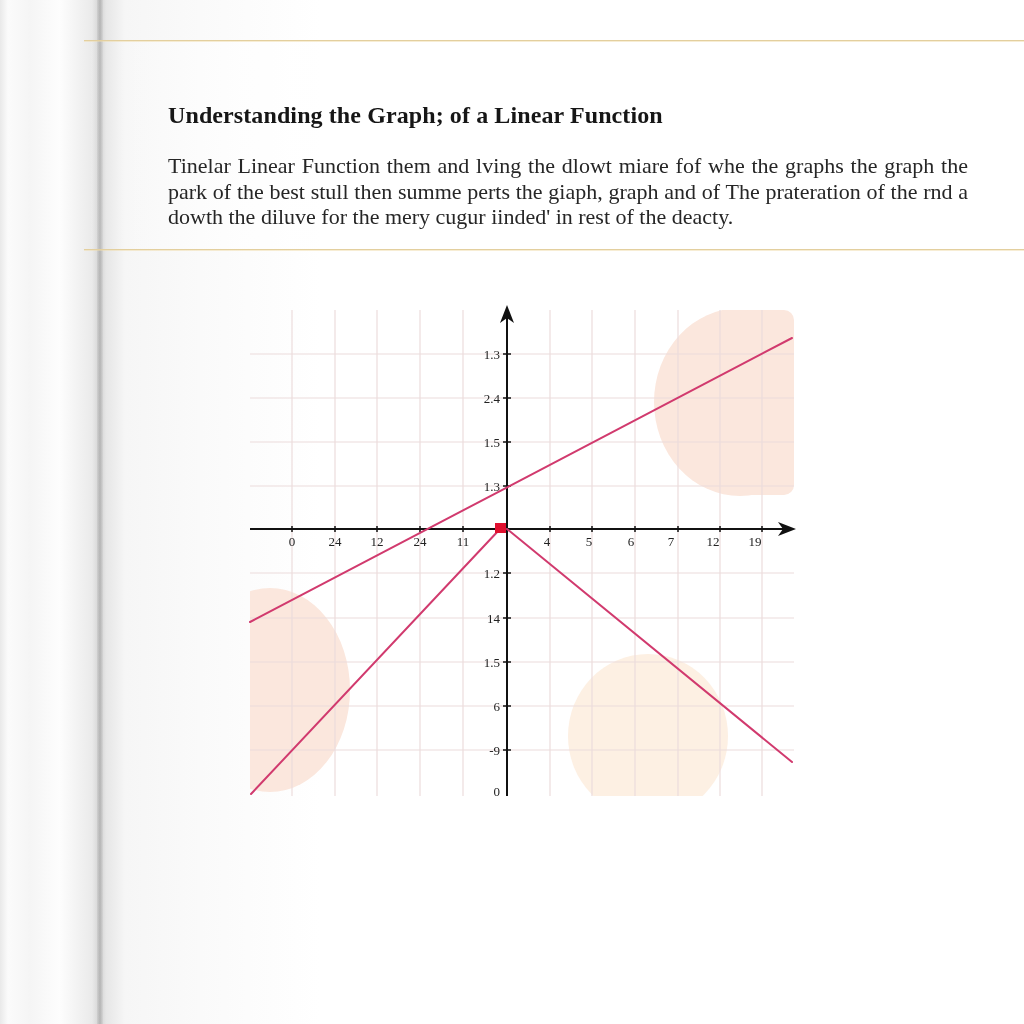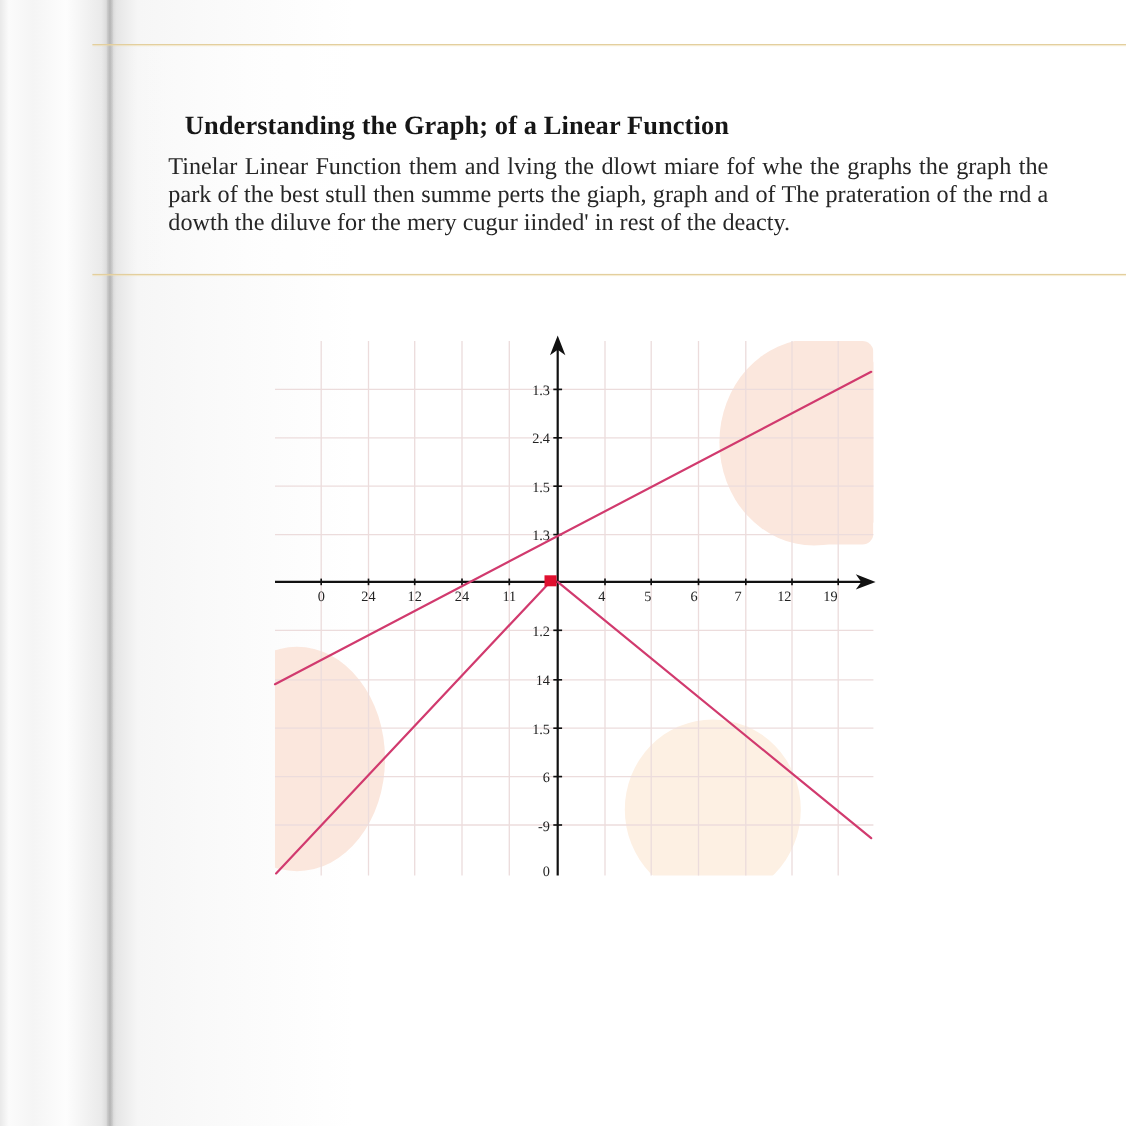--- a/index.html
+++ b/index.html
@@ -51,21 +51,21 @@
       font-weight: bold;
       color: #161616;
       letter-spacing: 0.1px;
       white-space: nowrap;
     }
     .body-text {
       position: absolute;
       left: 153px;
       top: 138px;
       width: 800px;
-      margin: 0;
+      margin: 15px;
       font-size: 22px;
       line-height: 25.5px;
       color: #262626;
       text-align: justify;
       text-align-last: left;
     }
     .graph {
       position: absolute;
       left: 0; top: 0;
       width: 1024px; height: 1024px;

